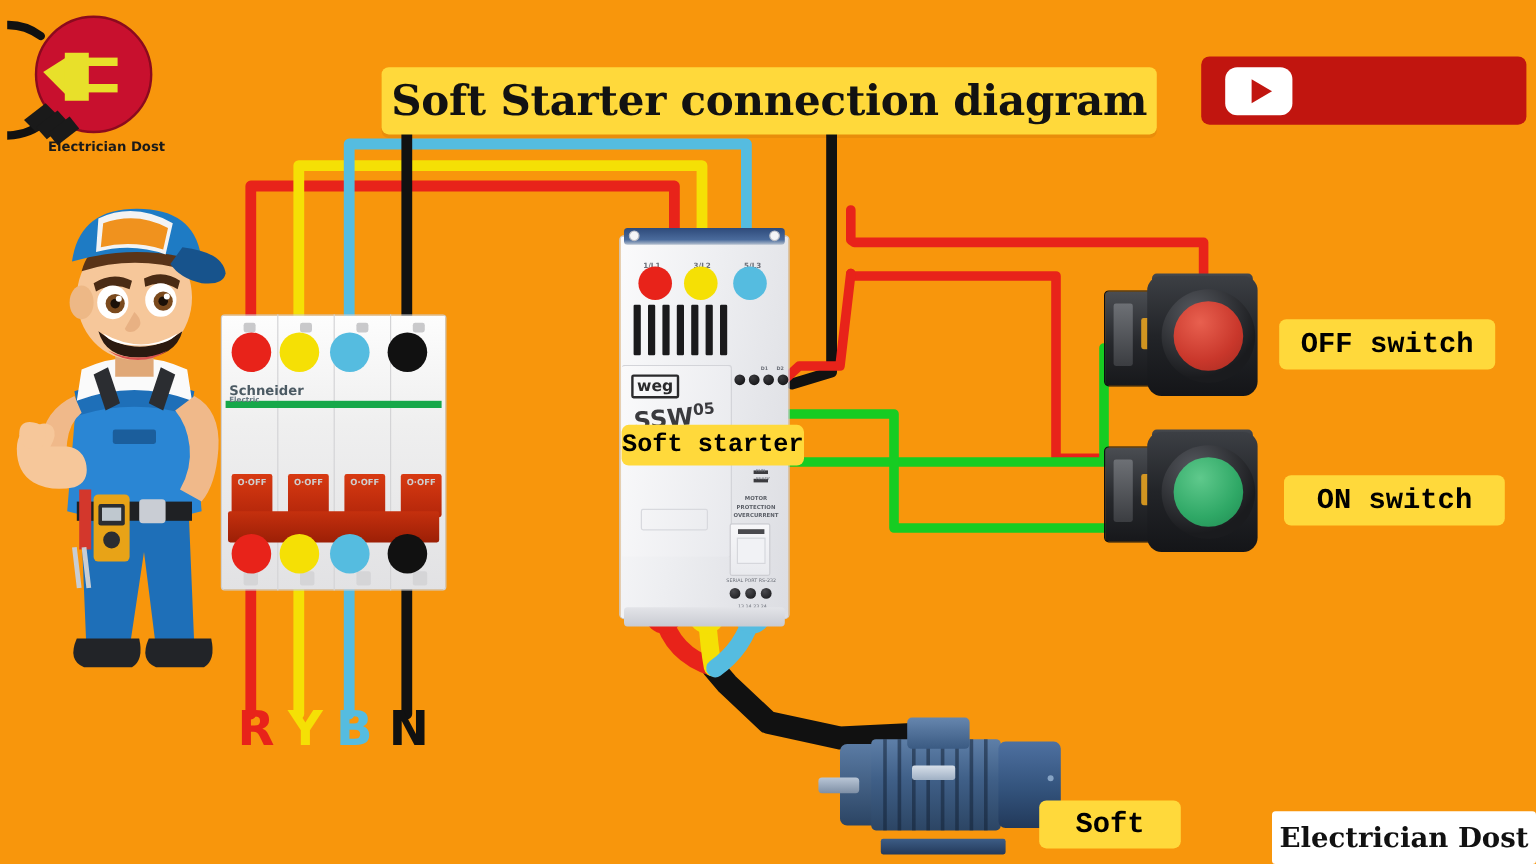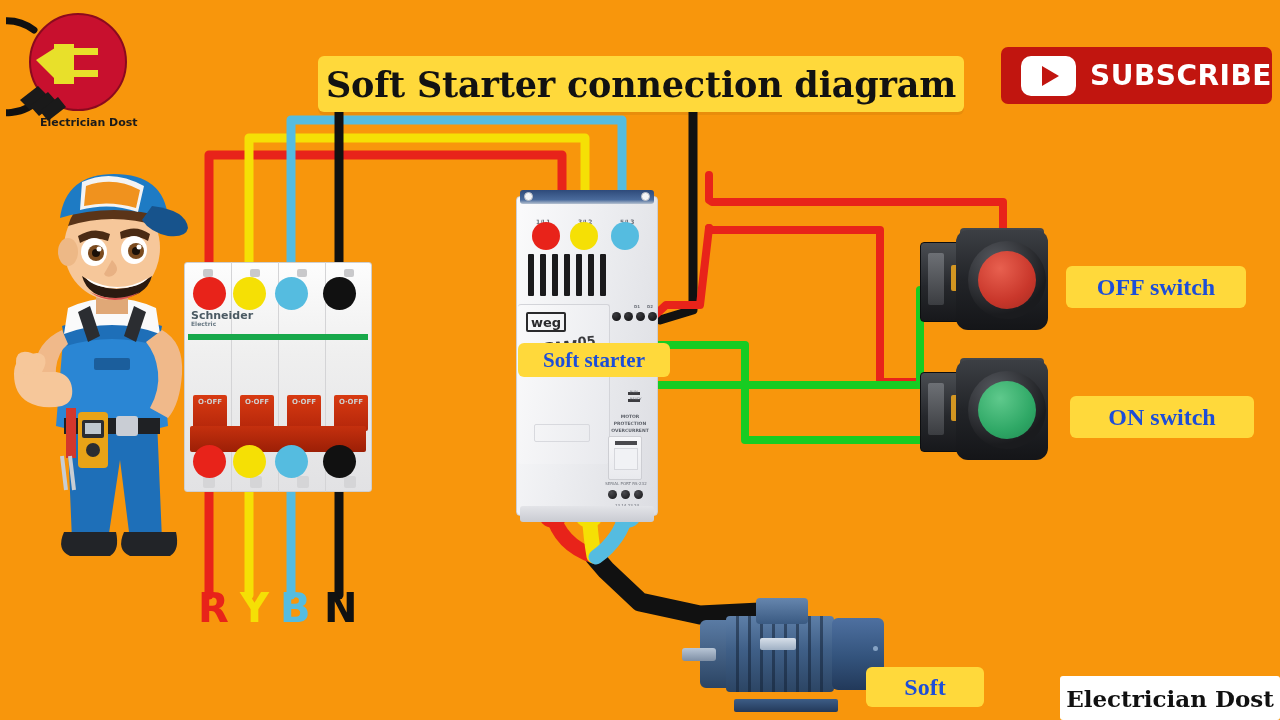--- a/index.html
+++ b/index.html
@@ -62,24 +62,24 @@
   }
   .watermark span{
     font-family:"DejaVu Serif", serif; font-weight:bold;
     font-size:23px; color:#111;
   }
 
   
   .tag{
     background:#FFD93B; border-radius:6px;
     display:flex; align-items:center; justify-content:center;
-    font-family:Liberation Serif, serif; font-weight:bold; color:#1d4ed8;text-align:right;
+    font-family:Liberation Mono, monospace; font-weight:bold; color:#000000;text-align:right;
   }
   .tag-cb   { left:192px; top:340px; width:166px; height:36px; font-size:21px; z-index:40;}
-  .tag-ss   { left:518px; top:343px; width:152px; height:34px; font-size:21px; z-index:40;}
+  .tag-ss   { left:518px; top:354px; width:152px; height:34px; font-size:21px; z-index:40;}
   .tag-off  { left:1066px; top:266px; width:180px; height:42px; font-size:24px; z-index:40;}
   .tag-on   { left:1070px; top:396px; width:184px; height:42px; font-size:24px; z-index:40;}
   .tag-motor{ left:866px; top:667px; width:118px; height:40px; font-size:24px; z-index:40;}
 
   
   .phase{
     font-family:"DejaVu Sans", sans-serif; font-weight:bold; font-size:40px;
     position:absolute; top:585px;
   }
 
@@ -89,21 +89,21 @@
   
   .breaker{ left:184px; top:262px; width:188px; height:230px; z-index:20;}
   .br-body{
     position:absolute; inset:0;
     background:linear-gradient(180deg,#FDFDFD 0%,#EFEFEF 40%,#E2E2E4 100%);
     border:1px solid #cfcfcf; border-radius:3px;
   }
   .br-pole{ position:absolute; top:0; bottom:0; width:1px; background:#d4d4d6;}
   .br-greenline{ position:absolute; left:4px; right:4px; top:72px; height:6px; background:#17A84A;}
   .br-brand{
-    position:absolute; left:7px; top:48px; font-family:"DejaVu Sans", sans-serif;
+    position:absolute; left:7px; top:58px; font-family:"DejaVu Sans", sans-serif;
     font-size:11px; font-weight:bold; color:#4b5a63; line-height:1;
   }
   .br-brand i{ display:block; font-size:6px; font-style:normal; color:#6a7a84;}
   .br-switch{
     position:absolute; top:133px; width:34px; height:36px;
     background:linear-gradient(180deg,#D83A12 0%,#B3260A 100%);
     border-radius:2px;
   }
   .br-switch em{
     position:absolute; top:3px; left:0; right:0; text-align:center;
@@ -558,21 +558,20 @@
   </svg>
 
   <div class="abs title-banner">
     <span>Soft Starter connection diagram</span>
   </div>
 
   <div class="abs subscribe">
     <div class="yt-badge">
       <div class="yt-tri"></div>
     </div>
-    <div class="sub-label">SUBSCRIBE</div>
   </div>
 
   <div class="abs tag tag-ss">Soft starter</div>
   <div class="abs tag tag-off">OFF switch</div>
   <div class="abs tag tag-on">ON switch</div>
   <div class="abs tag tag-motor">Soft</div>
 
   <div class="phase" style="left:198px;color:#E8231A">R</div>
   <div class="phase" style="left:240px;color:#F5E005">Y</div>
   <div class="phase" style="left:280px;color:#55BCE0">B</div>

